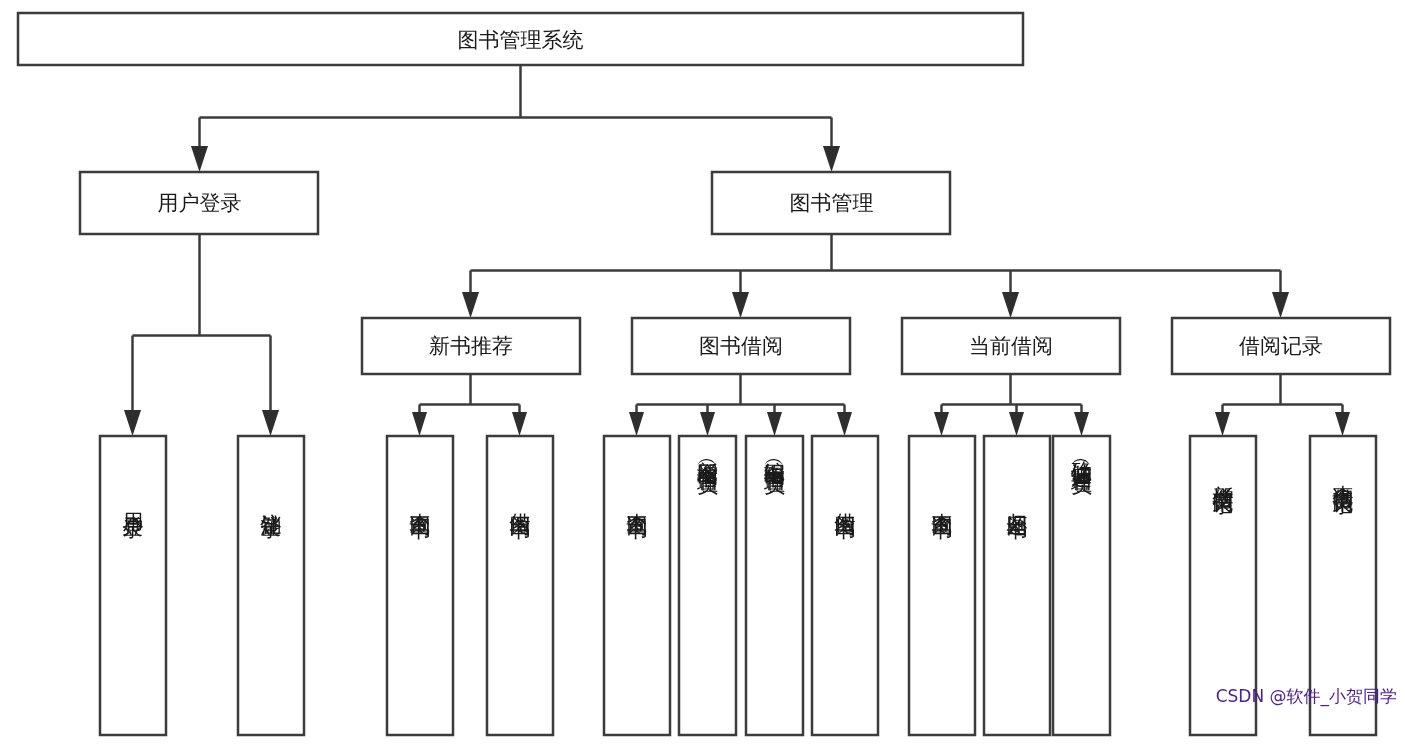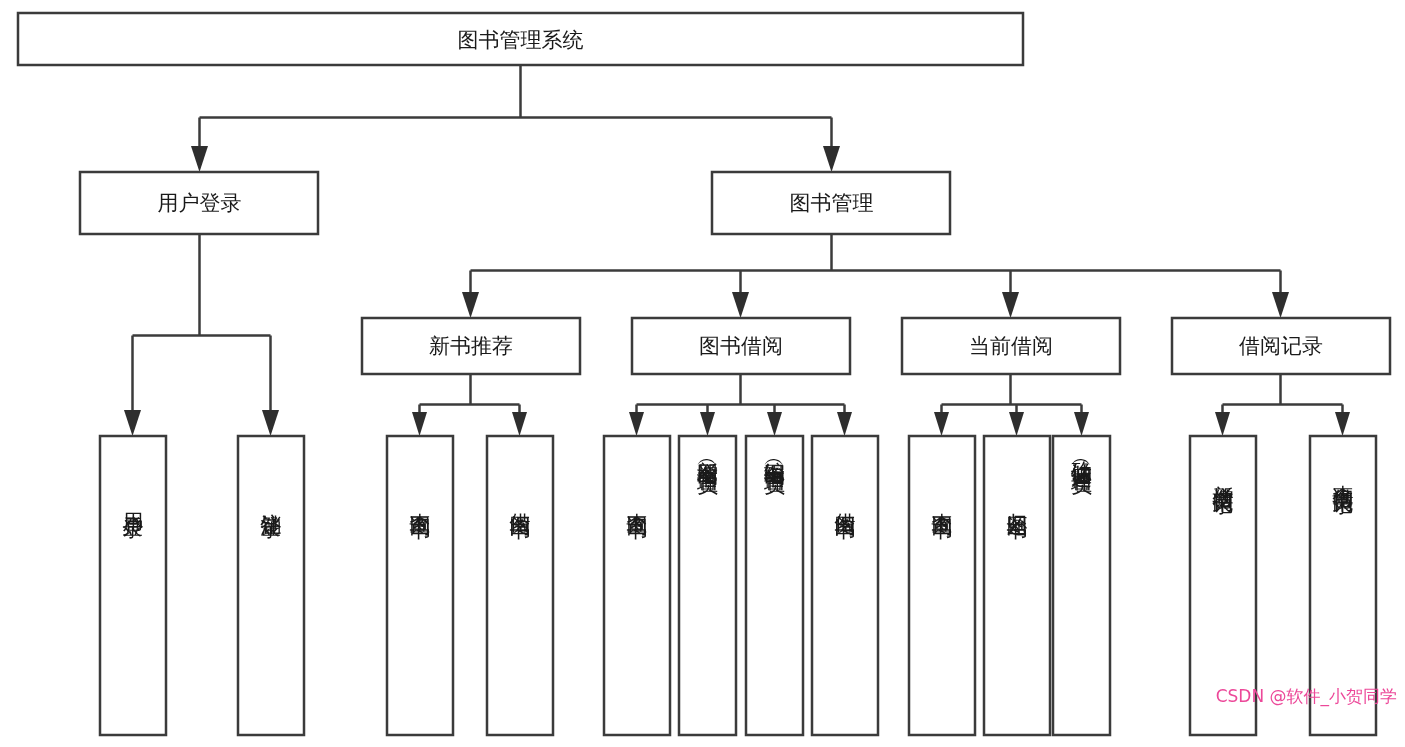--- a/index.html
+++ b/index.html
@@ -65,21 +65,21 @@
     color: #1a1a1a;
     letter-spacing: 2px;
     white-space: nowrap;
   }
   .watermark {
     position: absolute;
     right: 8px;
     bottom: 4px;
     font-family: "DejaVu Sans", "Liberation Sans", sans-serif;
     font-size: 17px;
-    color: #ec4899;
+    color: #4c1d95;
     white-space: nowrap;
   }
 </style>
 </head>
 <body>
 
 <div id="diagram-root">
 
   <svg id="tree-svg" viewBox="0 0 1405 747">
     <defs></defs>

